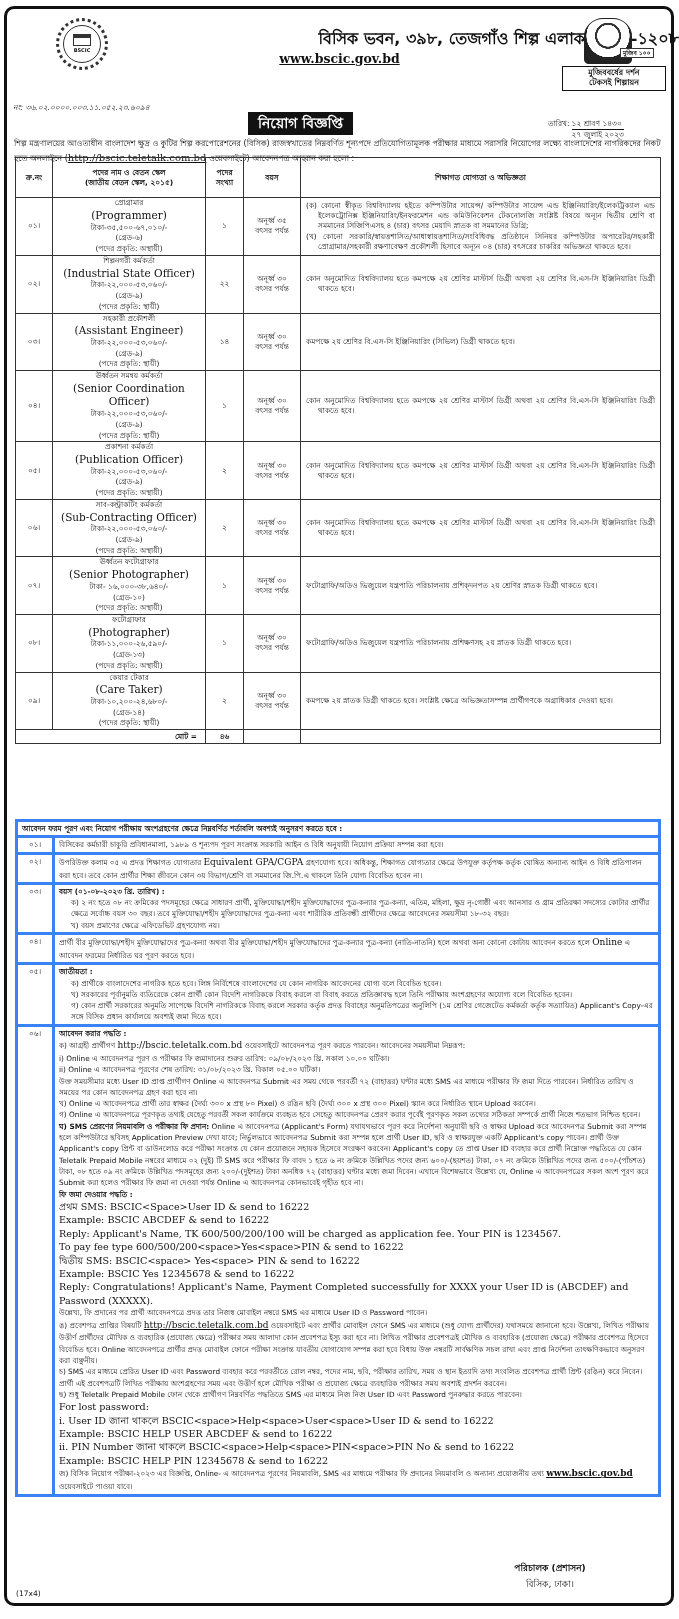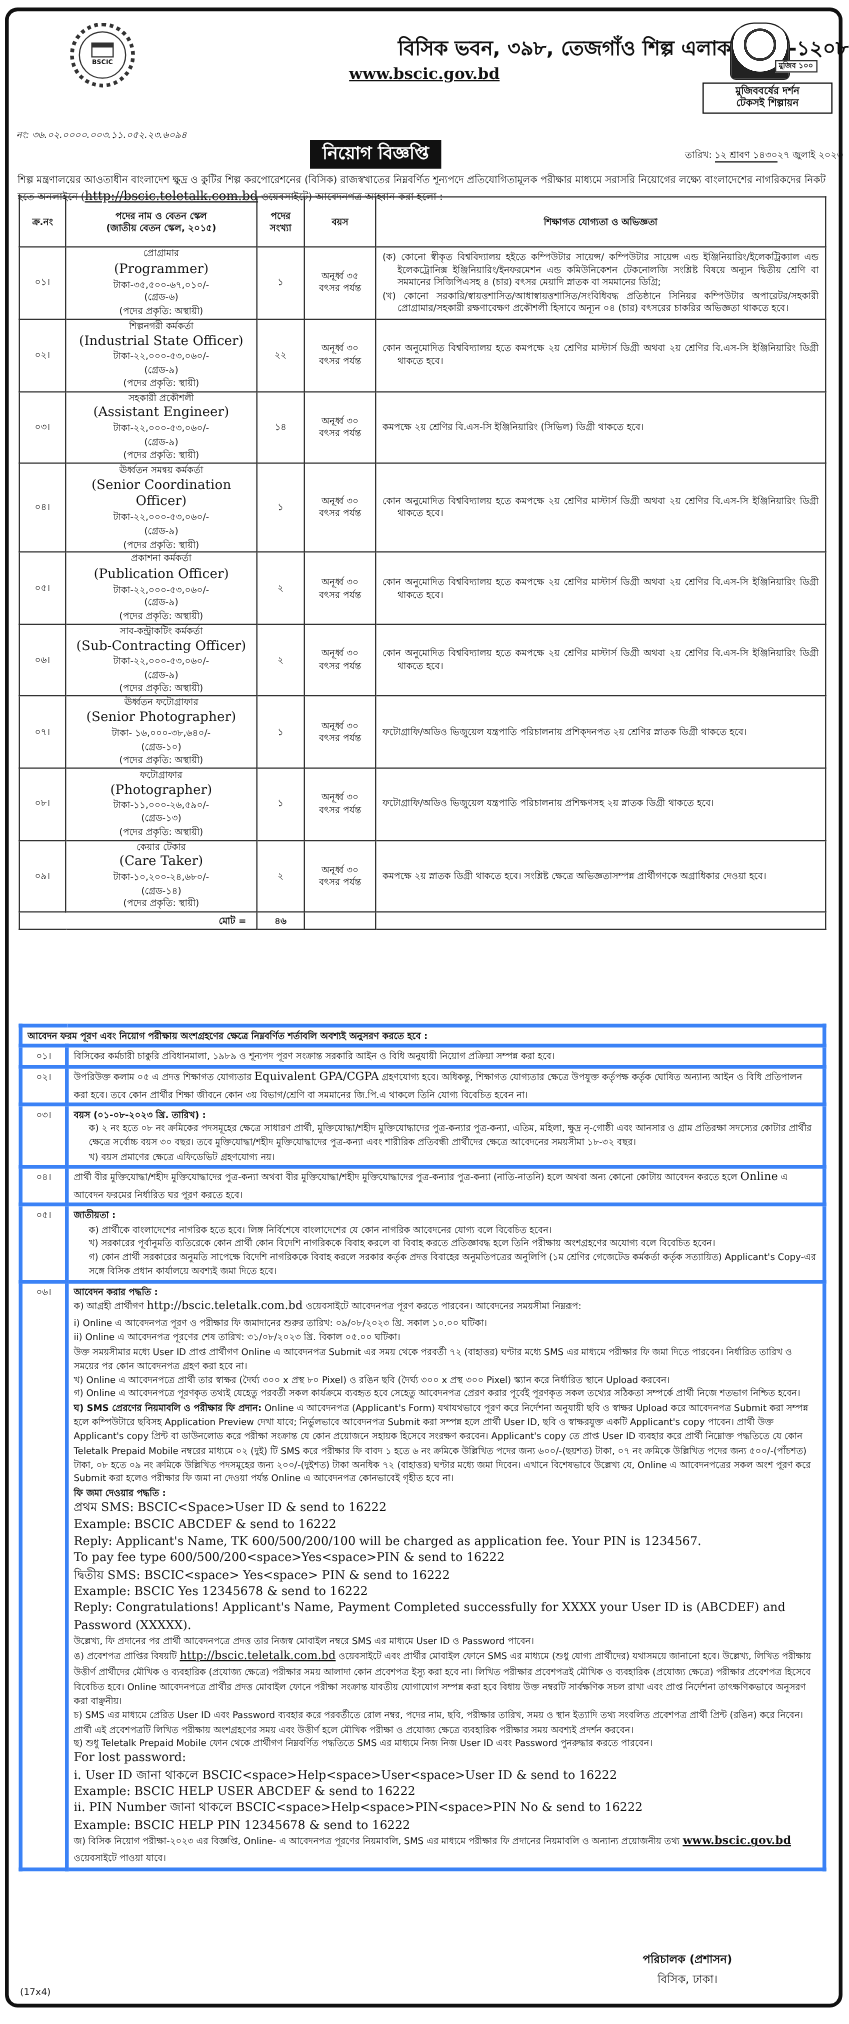--- a/index.html
+++ b/index.html
@@ -13,21 +13,21 @@
   .org-name { font-size: 15px; font-weight: bold; }
   .org-addr { font-size: 16px; font-weight: bold; margin-top: 16px; text-align: right; }
   .org-web { font-size: 12.5px; font-weight: bold; text-decoration: underline; font-family: "DejaVu Serif", serif; margin-top: 1px; }
   .mujib { position: absolute; left: 562px; top: 18px; width: 104px; }
   .mujib .portrait { margin-left: 22px; width: 48px; height: 46px; border-radius: 40% 40% 10% 10%; background: radial-gradient(circle at 50% 38%, #fff 0 30%, #333 31% 36%, #fff 37% 60%, #222 61%); border: 1px solid #222; }
   .mujib .badge100 { position: absolute; left: 58px; top: 30px; font-size: 6px; font-weight: bold; border: 1px solid #333; padding: 0 2px; background: #fff; }
   .mujib .slogan { margin-top: 2px; border: 1.2px solid #111; font-size: 8px; text-align: center; padding: 1px 2px; line-height: 1.3; font-weight: bold; }
   .memo { position: absolute; left: 13px; top: 103px; font-size: 7.5px; font-style: italic; }
   .notice-title { position: absolute; left: 248px; top: 112px; background: #111; color: #fff; font-size: 14px; font-weight: bold; padding: 2px 10px; }
   .date-block { position: absolute; left: 548px; top: 119px; font-size: 7.5px; display: flex; align-items: flex-start; }
-  .date-block .vals { display: flex; flex-direction: row; margin-left: 2px; }
+  .date-block .vals { display: flex; flex-direction: column; margin-left: 2px; }
   .date-block .vals span:first-child { border-bottom: 1px solid #111; }
   .intro { position: absolute; left: 14px; top: 138px; width: 650px; font-size: 8px; line-height: 1.55; }
   .intro .link { font-family: "DejaVu Serif", serif; font-size: 10px; text-decoration: underline; }
 
   table.jobs { position: absolute; left: 15px; top: 157px; width: 646px; border-collapse: collapse; }
   table.jobs td, table.jobs th { border: 1px solid #333; vertical-align: middle; }
   table.jobs th { font-size: 7.4px; font-weight: bold; text-align: center; padding: 3px 2px; height: 40px; }
   table.jobs td.sn { width: 37px; text-align: center; }
   table.jobs td.post { width: 153px; text-align: center; line-height: 1.45; }
   table.jobs td.cnt { width: 38px; text-align: center; }

